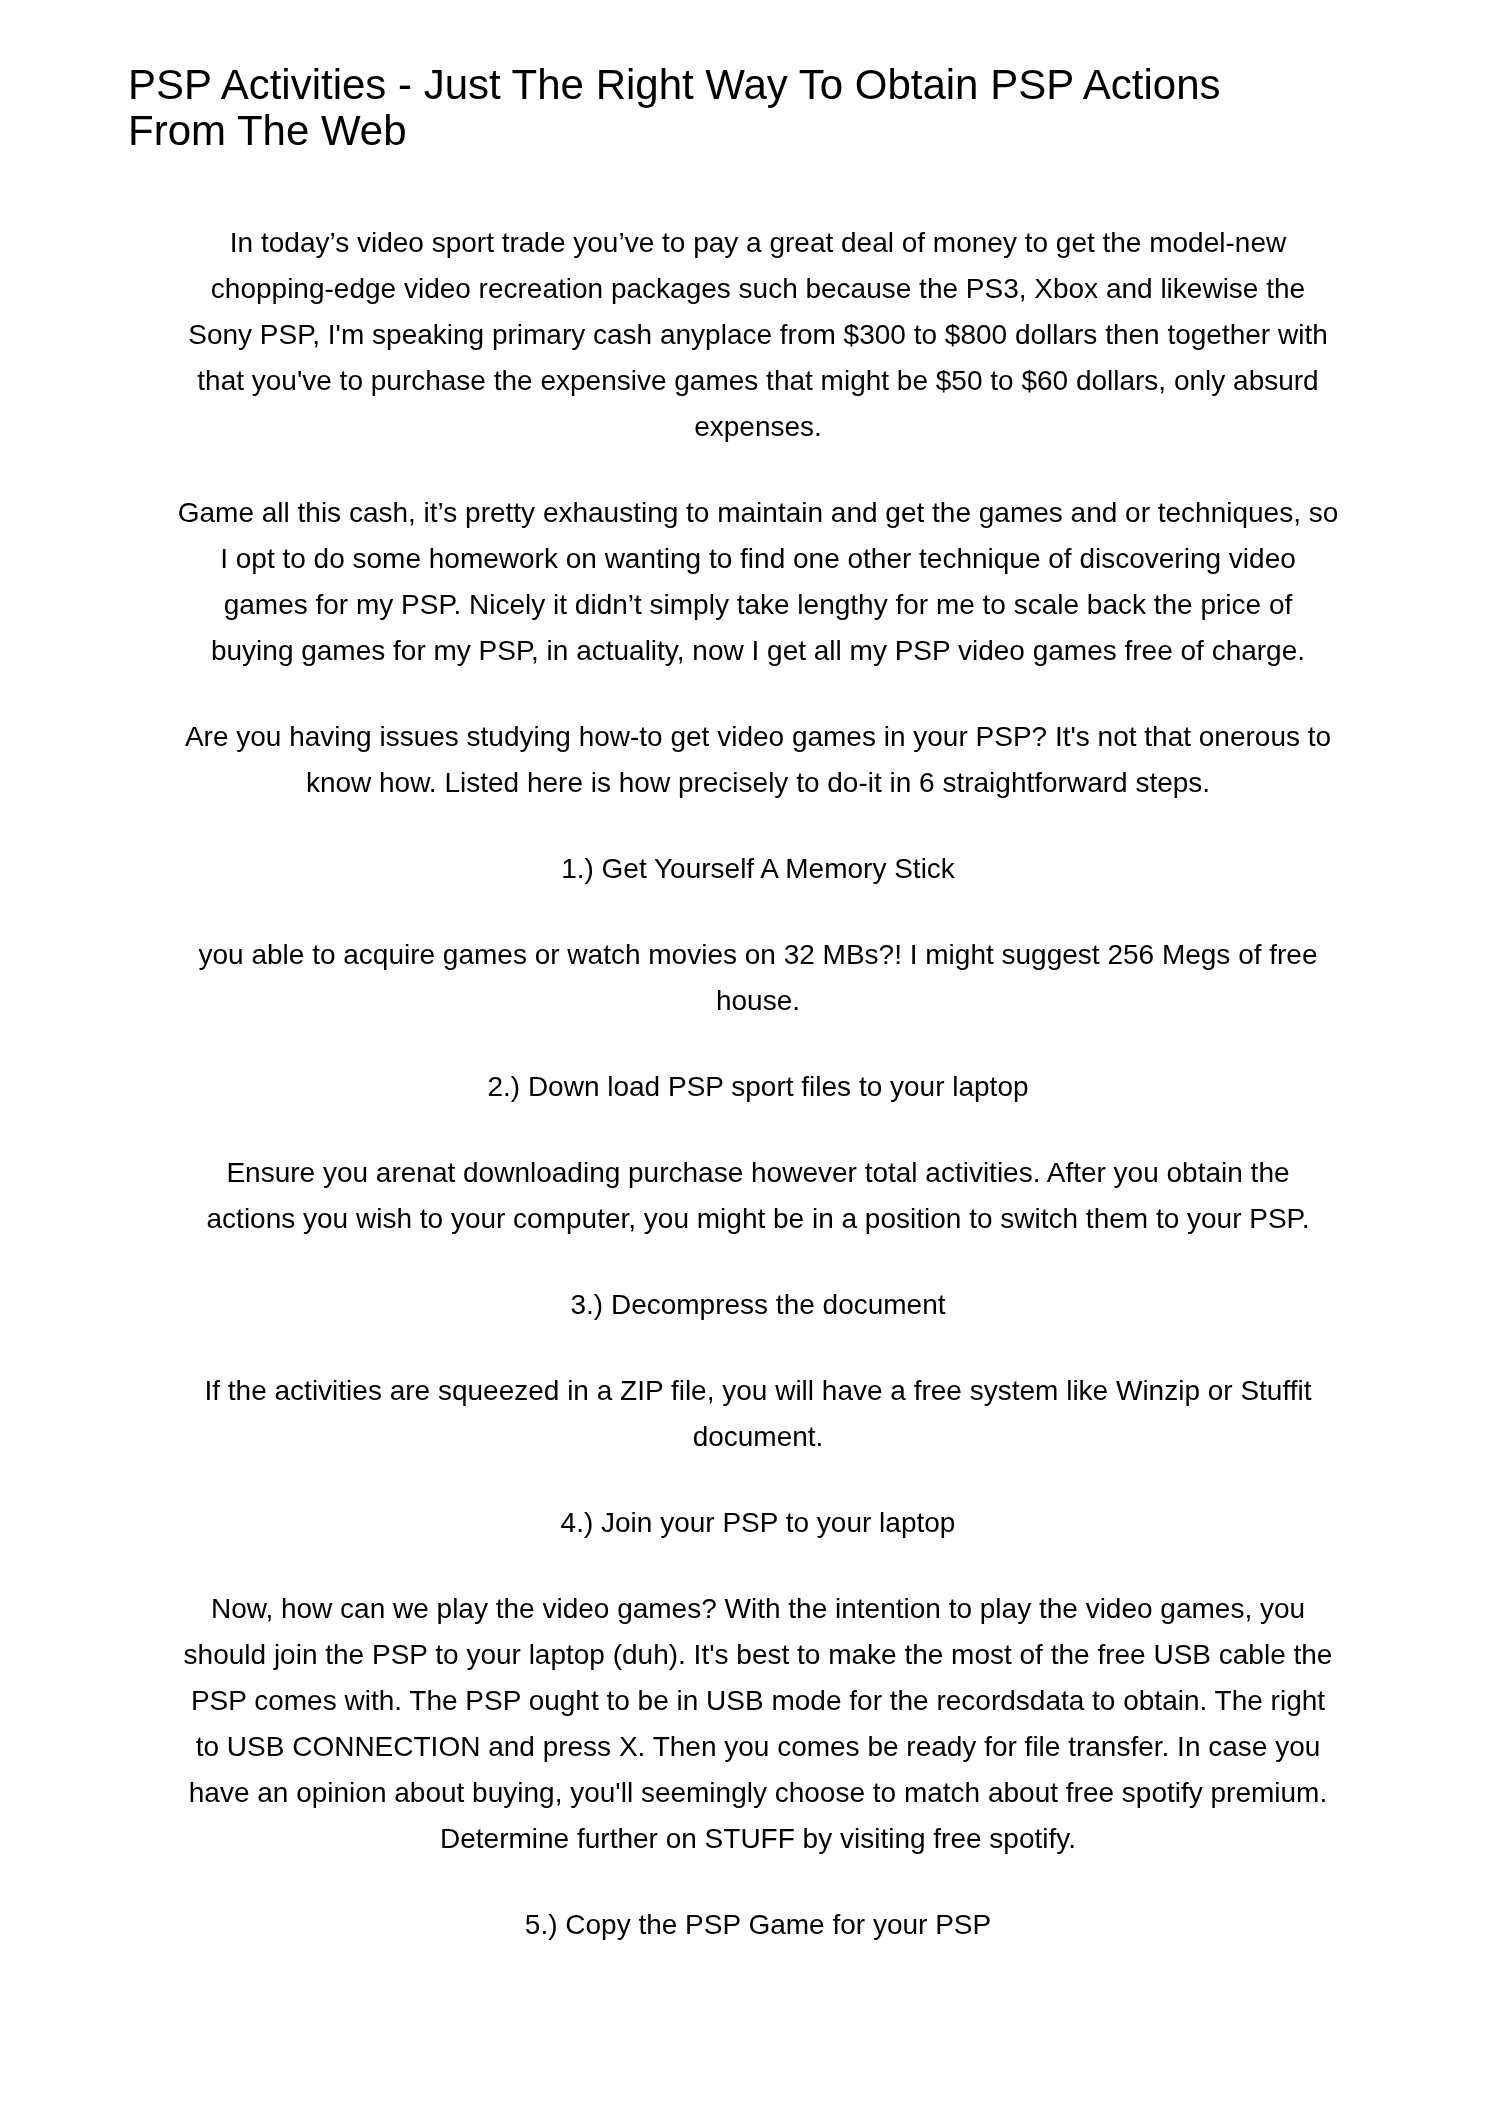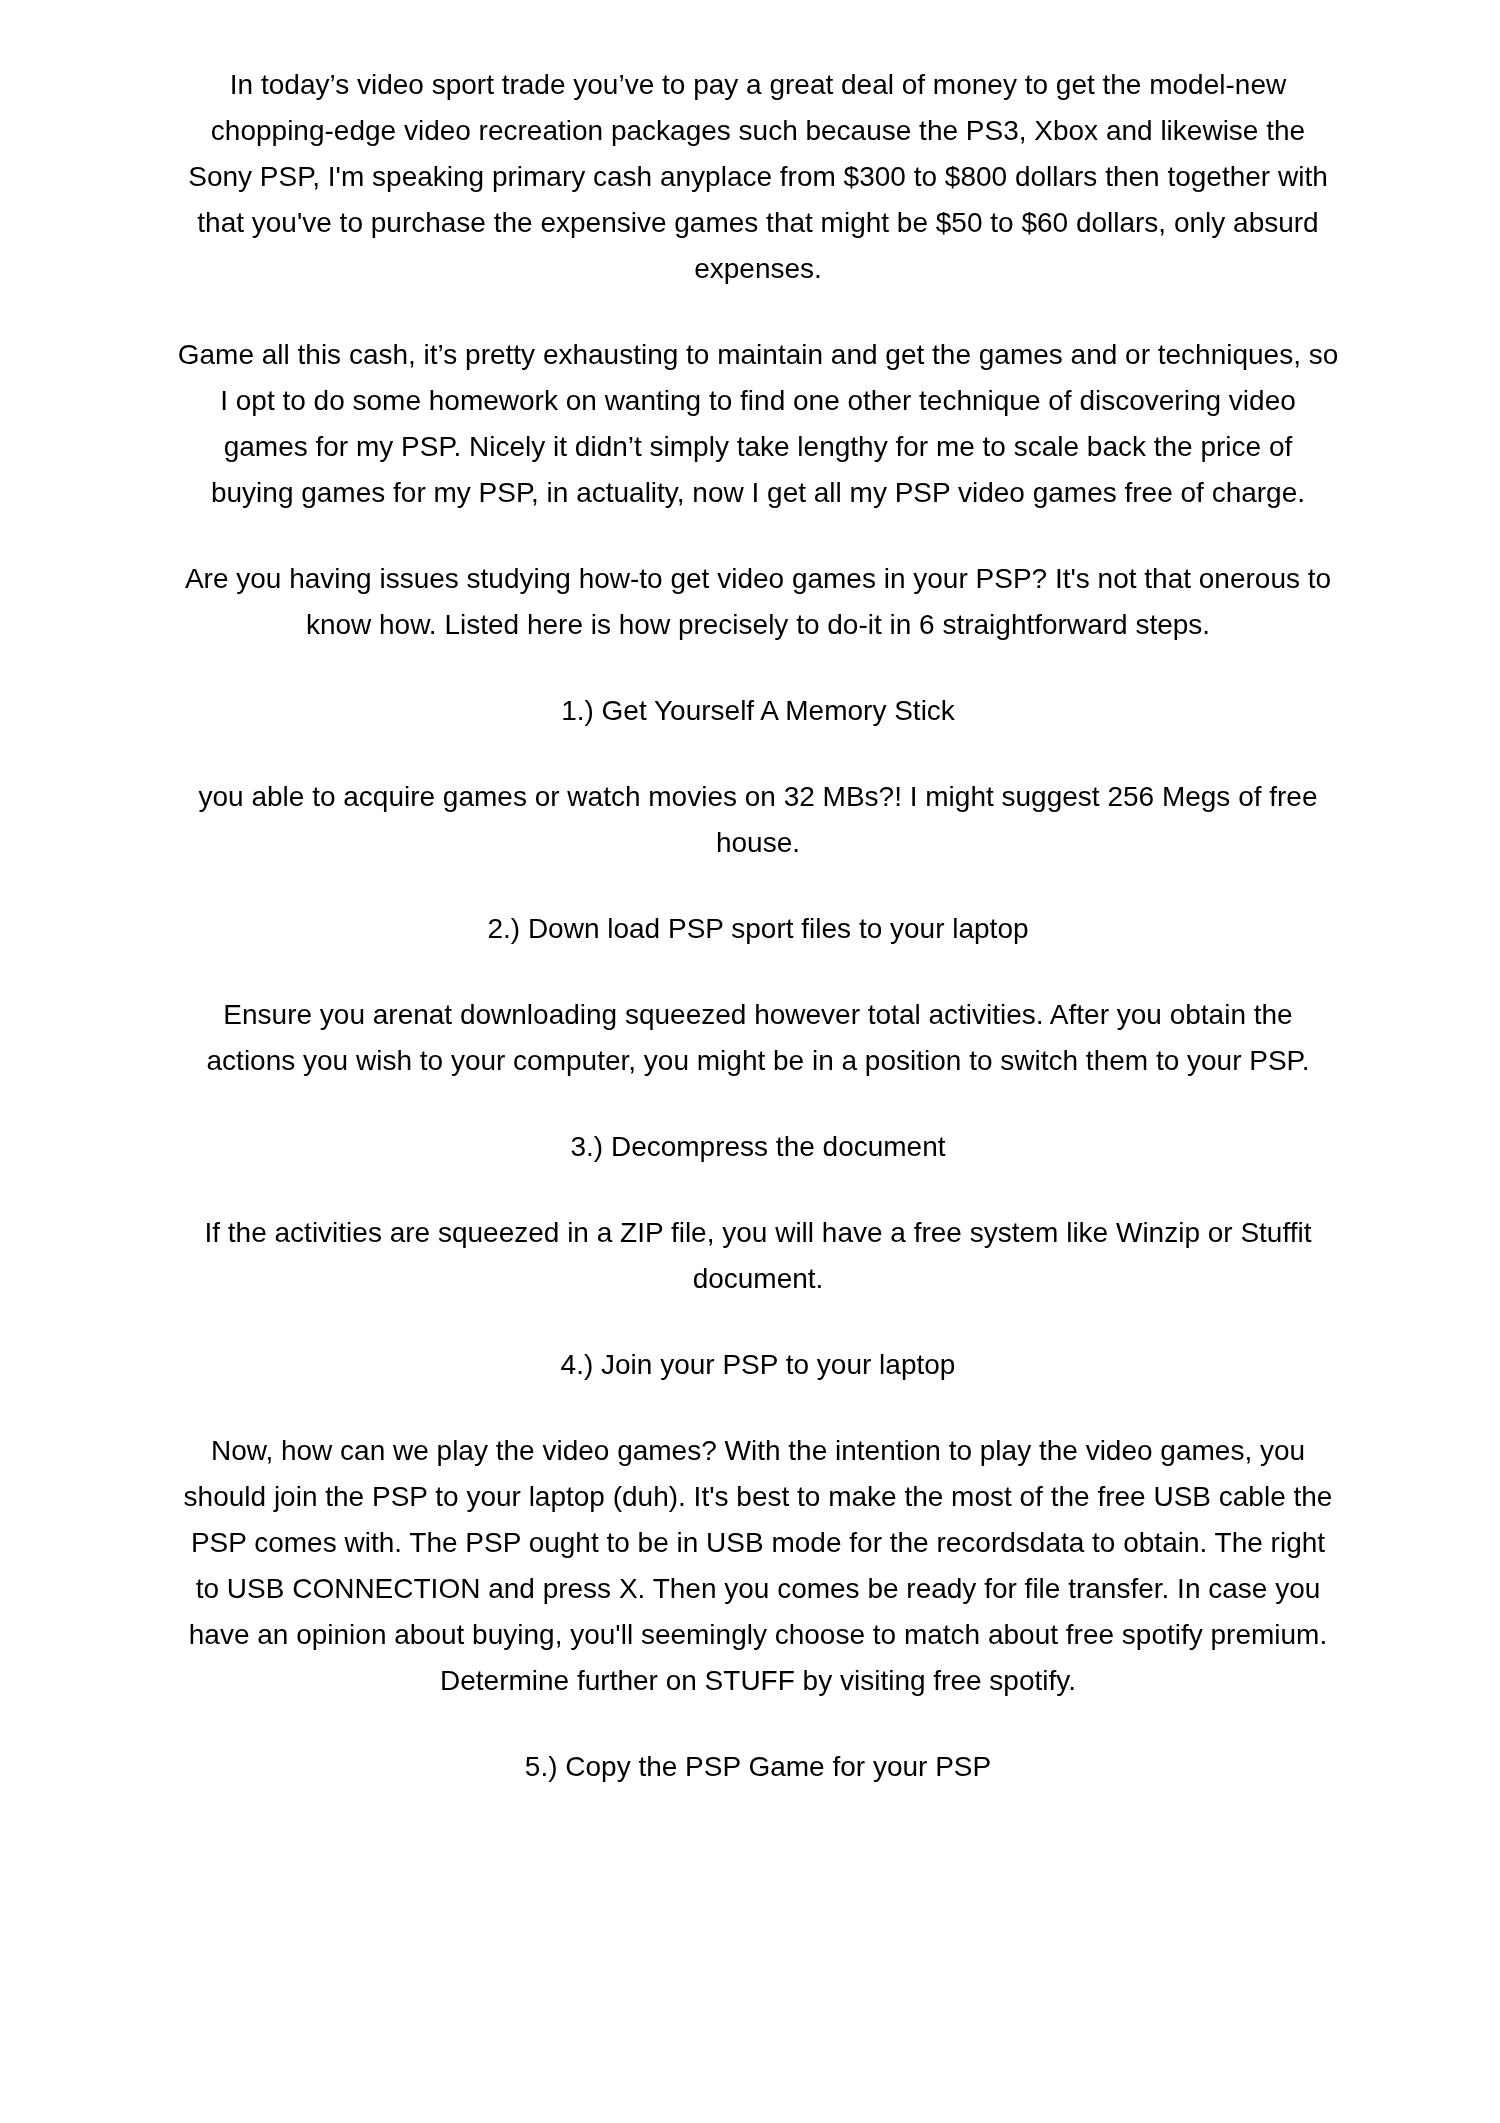--- a/index.html
+++ b/index.html
@@ -40,20 +40,24 @@
     .para .pline {
       display: block;
       white-space: nowrap;
       text-align: center;
     }
   </style>
 </head>
 <body>
 
 <div class="page">
+  <h1 class="title">
+    <span class="tline">PSP Activities - Just The Right Way To Obtain PSP Actions</span>
+    <span class="tline">From The Web</span>
+  </h1>
 
   <p class="para">
     <span class="pline">In today’s video sport trade you’ve to pay a great deal of money to get the model-new</span>
     <span class="pline">chopping-edge video recreation packages such because the PS3, Xbox and likewise the</span>
     <span class="pline">Sony PSP, I'm speaking primary cash anyplace from $300 to $800 dollars then together with</span>
     <span class="pline">that you've to purchase the expensive games that might be $50 to $60 dollars, only absurd</span>
     <span class="pline">expenses.</span>
   </p>
 
   <p class="para">
@@ -75,21 +79,21 @@
   <p class="para">
     <span class="pline">you able to acquire games or watch movies on 32 MBs?! I might suggest 256 Megs of free</span>
     <span class="pline">house.</span>
   </p>
 
   <p class="para">
     <span class="pline">2.) Down load PSP sport files to your laptop</span>
   </p>
 
   <p class="para">
-    <span class="pline">Ensure you arenat downloading squeezed however total activities. After you obtain the</span>
+    <span class="pline">Ensure you arenat downloading purchase however total activities. After you obtain the</span>
     <span class="pline">actions you wish to your computer, you might be in a position to switch them to your PSP.</span>
   </p>
 
   <p class="para">
     <span class="pline">3.) Decompress the document</span>
   </p>
 
   <p class="para">
     <span class="pline">If the activities are squeezed in a ZIP file, you will have a free system like Winzip or Stuffit</span>
     <span class="pline">document.</span>

